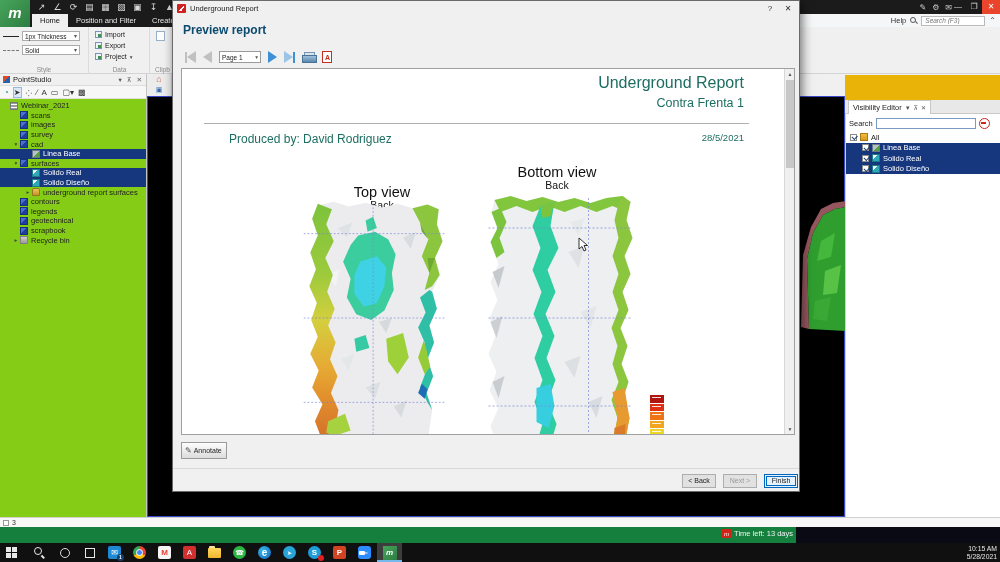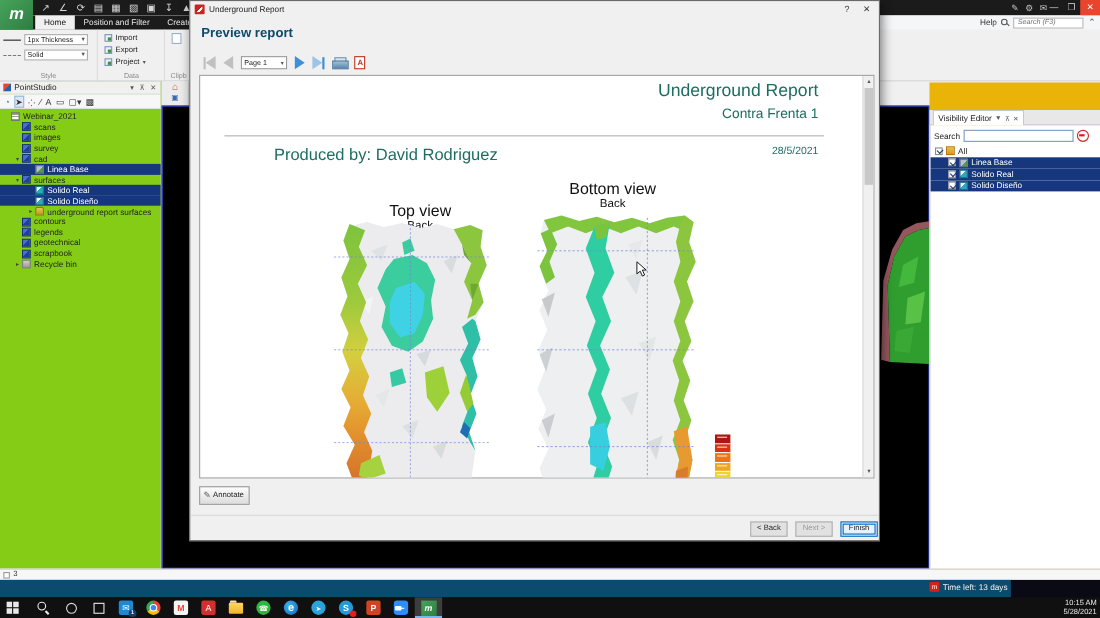--- a/index.html
+++ b/index.html
@@ -134,21 +134,21 @@
   .print-ico::after { content:""; position:absolute; left:0; top:3.5px; width:13px; height:6px; background:linear-gradient(#9fc0dc,#5b87ad); border:1px solid #4a7294; }
   .pdf-ico { width:10px; height:12px; background:#fff; border:1px solid #c03020; position:relative; }
   .pdf-ico::after { content:"A"; position:absolute; left:2px; top:2px; font-size:7px; color:#c03020; font-weight:bold; }
 
   
   .preview { position:absolute; left:8px; top:67px; width:614px; height:367px; background:#fff; border:1px solid #a0a0a0; overflow:hidden; }
   .rpt-title { position:absolute; right:50px; top:5px; font-size:16px; }
   .rpt-sub { position:absolute; right:50px; top:27px; font-size:12.5px; }
   .teal { color:#1d6e62; }
   .rpt-hr { position:absolute; left:22px; top:54px; width:545px; border-top:1px solid #b0b0b0; }
-  .rpt-by { position:absolute; left:67px; top:63px; font-size:15px; }
+  .rpt-by { position:absolute; left:47px; top:63px; font-size:12px; }
   .rpt-date { position:absolute; right:50px; top:63px; font-size:9.5px;text-align:right; }
   .view-hdr { position:absolute; text-align:center; color:#111; }
   .view-hdr .vh-t { font-size:14.5px; }
   .view-hdr .vh-s { font-size:10.5px; margin-top:-1px; }
   .mesh { position:absolute; top:123px; }
   .legend { position:absolute; left:468px; top:326px; width:14px; display:flex; flex-direction:column; }
   .legend .seg { width:14px; position:relative; }
   .legend .seg::after { content:""; position:absolute; left:2px; top:2px; width:9px; height:1px; background:rgba(255,255,255,0.85); }
   .pv-scroll { position:absolute; right:0; top:0; width:10px; height:100%; background:#f0f0f0; border-left:1px solid #d8d8d8; }
   .pv-scroll .sc-up,.pv-scroll .sc-dn { position:absolute; left:0; width:10px; height:10px; font-size:5px; color:#555; text-align:center; line-height:10px; }
@@ -158,21 +158,21 @@
   .annotate-btn { position:absolute; left:8px; top:441px; width:46px; height:17px; background:linear-gradient(#fdfdfd,#dcdcdc); border:1px solid #9a9a9a; display:flex; align-items:center; gap:2px; padding:0 3px; }
   .annotate-btn .pen { font-size:8px; color:#555; }
   .annotate-btn .albl { font-size:7px; color:#222; }
   .dlg-sep { position:absolute; left:0; top:467px; width:100%; border-top:1px solid #d8d8d8; }
   .wiz-btn { position:absolute; top:473px; width:34px; height:14px; background:#e1e1e1; border:1px solid #adadad; font-size:7px; color:#222; text-align:center; line-height:12px; }
   .wiz-btn.disabled { color:#9a9a9a; }
   .wiz-btn.focus { border:1px solid #0067c0; outline:1px solid #0067c0; outline-offset:-3px; background:#e5f1fb; }
   .btn-back { left:509px; } .btn-next { left:550px; } .btn-finish { left:591px; }
 
   
-  .desktop-strip { position:absolute; left:0; top:527px; width:919px; height:16px; background:#0c4a6e; }
+  .desktop-strip { position:absolute; left:0; top:527px; width:796px; height:16px; background:#15803d; }
   .toast { position:absolute; right:3px; top:2px; display:flex; align-items:center; gap:3px; }
   .toast-ico { width:9px; height:9px; background:#d02418; border-radius:1px; display:grid; place-items:center; color:#fff; font-size:6px; font-style:italic; }
   .toast-text { color:#f0f0f0; font-size:7.5px; }
 
   
   .taskbar { position:absolute; left:0; top:543px; width:1000px; height:19px; background:#101010; }
   .tb-icons { position:absolute; left:2px; top:0; height:19px; display:flex; }
   .tbi { width:25px; height:19px; display:flex; align-items:center; justify-content:center; position:relative; }
   .tbi.active { background:#3d3d3d; box-shadow:inset 0 -2px 0 #76b9ed; }
   .tbi .badge { position:absolute; right:3px; bottom:1px; min-width:7px; height:7px; border-radius:4px; background:#15406b; color:#fff; font-size:5px; line-height:7px; text-align:center; font-style:normal; }

